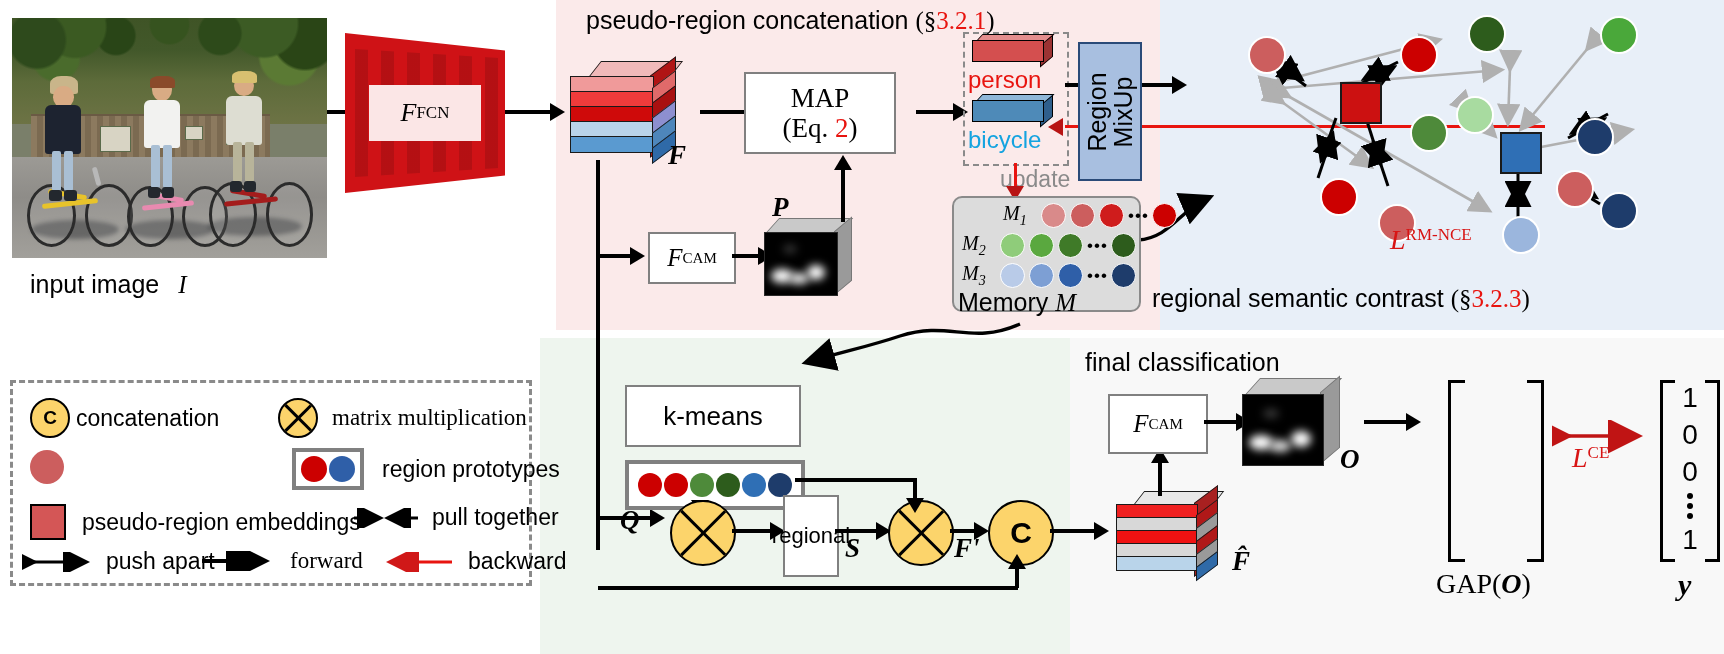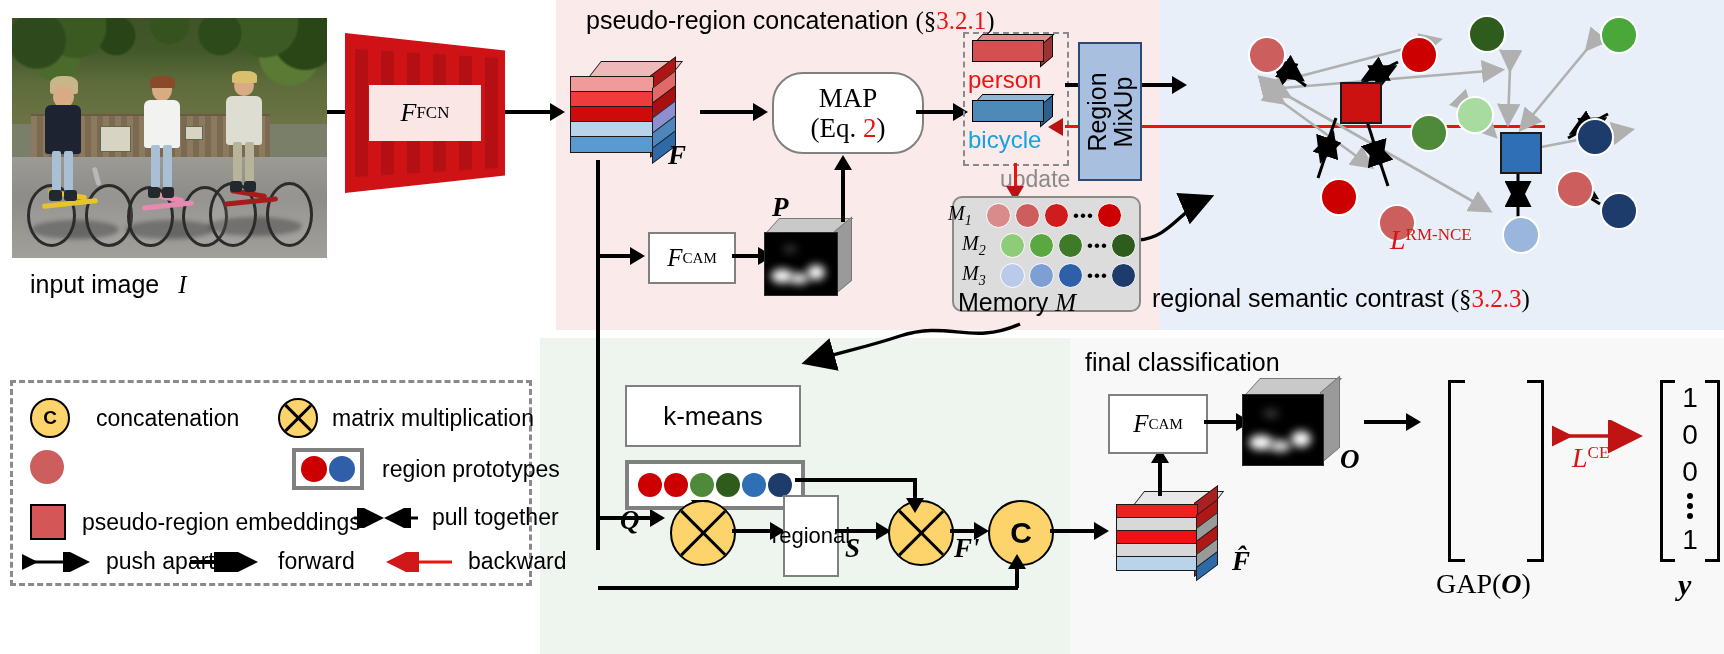--- a/index.html
+++ b/index.html
@@ -238,21 +238,21 @@
   <div class="slab-side" style="left:82px;top:32px;width:22px;height:14px;background:#a81010;transform:skewY(-37deg);"></div>
   <div class="slab-side" style="left:82px;top:47px;width:22px;height:14px;background:#8d8fd0;transform:skewY(-37deg);"></div>
   <div class="slab-side" style="left:82px;top:62px;width:22px;height:14px;background:#4e86bb;transform:skewY(-37deg);"></div>
   <div class="slab-side" style="left:82px;top:77px;width:22px;height:14px;background:#2f6aa8;transform:skewY(-37deg);"></div>
 </div>
 <div class="mathlbl" style="left:668px;top:140px;">F</div>
 
 <div class="ln abs" style="left:700px;top:110px;width:56px;height:4px;"></div>
 <div class="ah ah-r abs" style="left:753px;top:103px;"></div>
 
-<div class="wbox" id="mapbox" style="left:772px;top:72px;width:148px;height:78px;border-radius:31px;">
+<div class="wbox" id="mapbox" style="left:744px;top:72px;width:148px;height:78px;">
   <div class="serif" style="font-size:27px;line-height:1.12;">
     <div>MAP</div>
     <div>
       <span>(Eq.</span>
       <span style="color:#e8140f;">2</span><span>)</span>
     </div>
   </div>
 </div>
 
 <div class="ln abs" style="left:916px;top:110px;width:42px;height:4px;"></div>
@@ -397,21 +397,21 @@
 <svg class="abs" style="left:1040px;top:180px;width:200px;height:70px;">
   <defs>
       <marker id="bh3" markerWidth="10" markerHeight="10" refX="8" refY="5" orient="auto">
     <polygon points="0,0 10,5 0,10" fill="#000"></polygon>
       </marker>
     </defs>
   <path d="M98,60 C130,58 140,30 168,18" stroke="#000" stroke-width="3.4" fill="none" marker-end="url(#bh3)"></path>
 </svg>
 
 <div class="abs" id="memory"></div>
-<div class="mrow" style="left:948px;top:202px;">
+<div class="mrow" style="left:1003px;top:202px;">
   <span class="mlbl"><span>M</span><sub style="font-size:14px;">1</sub></span>
   <span class="mdot" style="background:#d98a8a;"></span>
   <span class="mdot" style="background:#cc5e5e;"></span>
   <span class="mdot" style="background:#cf1c1c;"></span>
   <span class="mdots">•••</span>
   <span class="mdot" style="background:#cc0000;"></span>
 </div>
 <div class="mrow" style="left:962px;top:232px;">
   <span class="mlbl"><span>M</span><sub style="font-size:14px;">2</sub></span>
   <span class="mdot" style="background:#8fcc7a;"></span>
@@ -583,28 +583,28 @@
       </span>
     <span>1</span>
   </div>
 </div>
 <div class="abs cal" style="left:1678px;top:568px;font-size:30px;font-weight:bold;">y</div>
 
 <div class="abs" id="legend"></div>
 
 <div class="lgrow" style="left:30px;top:398px;">
   <span class="yc">C</span>
-  <span style="margin-left:26px;">concatenation</span>
+  <span style="margin-left:6px;">concatenation</span>
 </div>
 <div class="lgrow" style="left:278px;top:398px;">
   <span style="position:relative;width:36px;height:36px;border-radius:50%;background:#fcd46b;border:2.5px solid #000;display:inline-block;">
     <span style="position:absolute;left:50%;top:0;width:2.5px;height:100%;background:#000;transform:translateX(-50%) rotate(45deg);"></span>
     <span style="position:absolute;left:50%;top:0;width:2.5px;height:100%;background:#000;transform:translateX(-50%) rotate(-45deg);"></span>
   </span>
-  <span style="margin-left:14px;">matrix  multiplication</span>
+  <span style="margin-left:14px;font-family:Liberation Serif, serif;">matrix  multiplication</span>
 </div>
 
 <div class="lgrow" style="left:30px;top:450px;">
   <span style="width:34px;height:34px;border-radius:50%;background:#cc5e5e;display:inline-block;"></span>
 </div>
 <div class="lgrow" style="left:292px;top:448px;">
   <span style="display:inline-flex;align-items:center;gap:2px;padding:4px 5px;border:4px solid #808080;background:#fff;">
     <span style="width:26px;height:26px;border-radius:50%;background:#cc0000;display:inline-block;"></span>
     <span style="width:26px;height:26px;border-radius:50%;background:#2f5fa8;display:inline-block;"></span>
   </span>
@@ -635,21 +635,21 @@
       <polygon points="0,0 9,4.5 0,9" fill="#000"></polygon>
         </marker>
       <marker id="ph3" markerWidth="9" markerHeight="9" refX="7" refY="4.5" orient="auto">
       <polygon points="0,0 9,4.5 0,9" fill="#000"></polygon>
         </marker>
       </defs>
     <line x1="10" y1="10" x2="62" y2="10" stroke="#000" stroke-width="3" marker-end="url(#ph2)" marker-start="url(#ph3)"></line>
   </svg>
   <span style="margin-left:12px;">push apart</span>
 </div>
-<div class="lgrow" style="left:188px;top:548px;">
+<div class="lgrow" style="left:200px;top:548px;font-family:Liberation Serif, serif;">
   <svg width="78" height="20">
     <defs>
         <marker id="fh" markerWidth="11" markerHeight="11" refX="9" refY="5.5" orient="auto">
       <polygon points="0,0 11,5.5 0,11" fill="#000"></polygon>
         </marker>
       </defs>
     <line x1="2" y1="10" x2="62" y2="10" stroke="#000" stroke-width="4" marker-end="url(#fh)"></line>
   </svg>
   <span style="margin-left:12px;">forward</span>
 </div>

